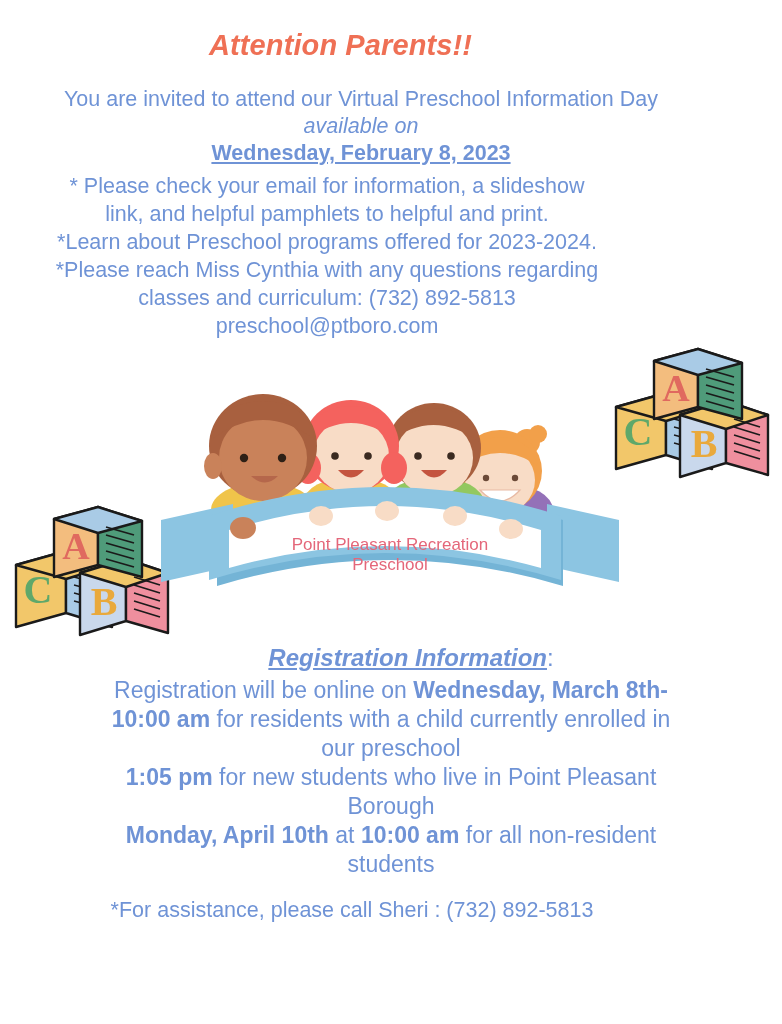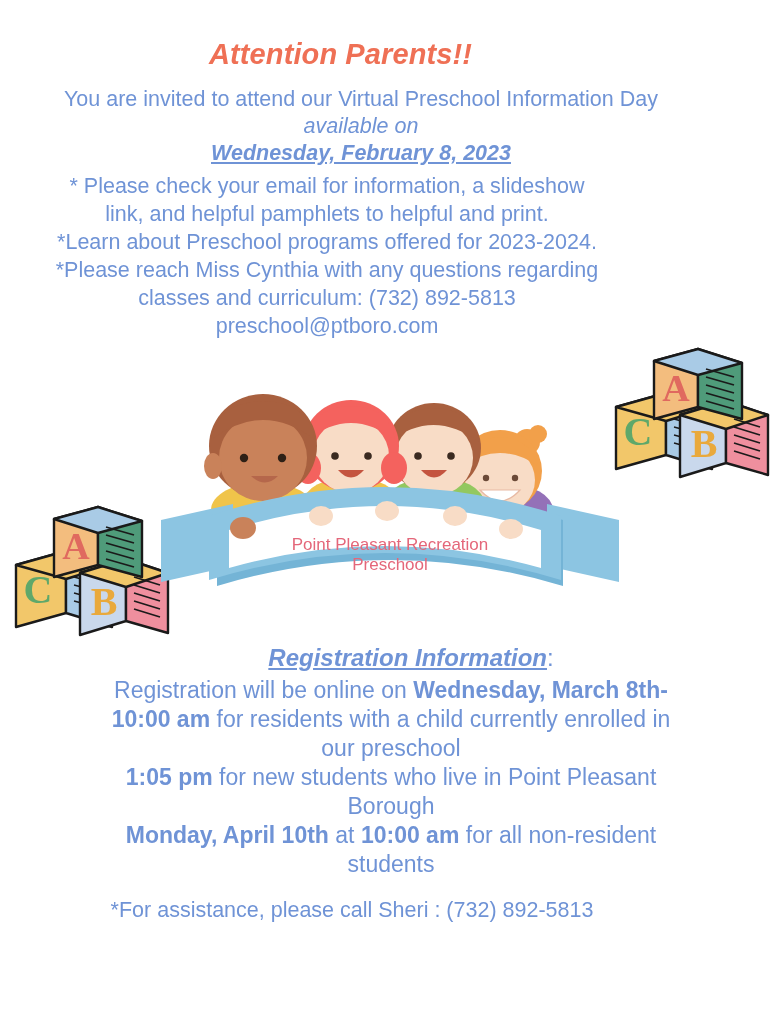--- a/index.html
+++ b/index.html
@@ -19,21 +19,21 @@
 
   .page {
     position: relative;
     width: 782px;
     height: 1024px;
   }
 
   
   .headline {
     position: absolute;
-    top: 38px;
+    top: 29px;
     left: 0;
     width: 681px;
     text-align: center;
     font-size: 29px;
     font-weight: bold;
     font-style: italic;
     color: #ef7055;
     letter-spacing: 0.1px;
   }
 
@@ -45,21 +45,20 @@
     width: 722px;
     text-align: center;
     font-size: 21.5px;
     line-height: 27px;
     color: #6f93d6;
   }
   .intro .ln { display: block; white-space: nowrap; }
   .intro .ital { font-style: italic; }
   .intro .datehl {
     font-weight: bold;
-    font-style: italic;
     text-decoration: underline;
     text-underline-offset: 2px;
   }
 
   
   .details {
     position: absolute;
     top: 172px;
     left: 0;
     width: 654px;

